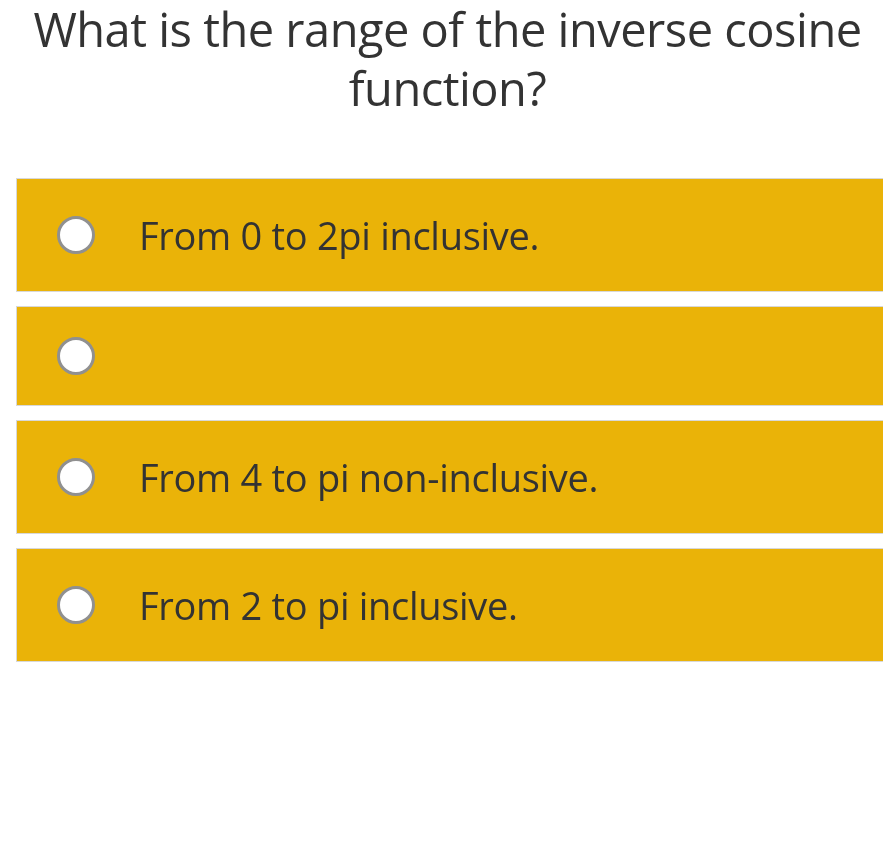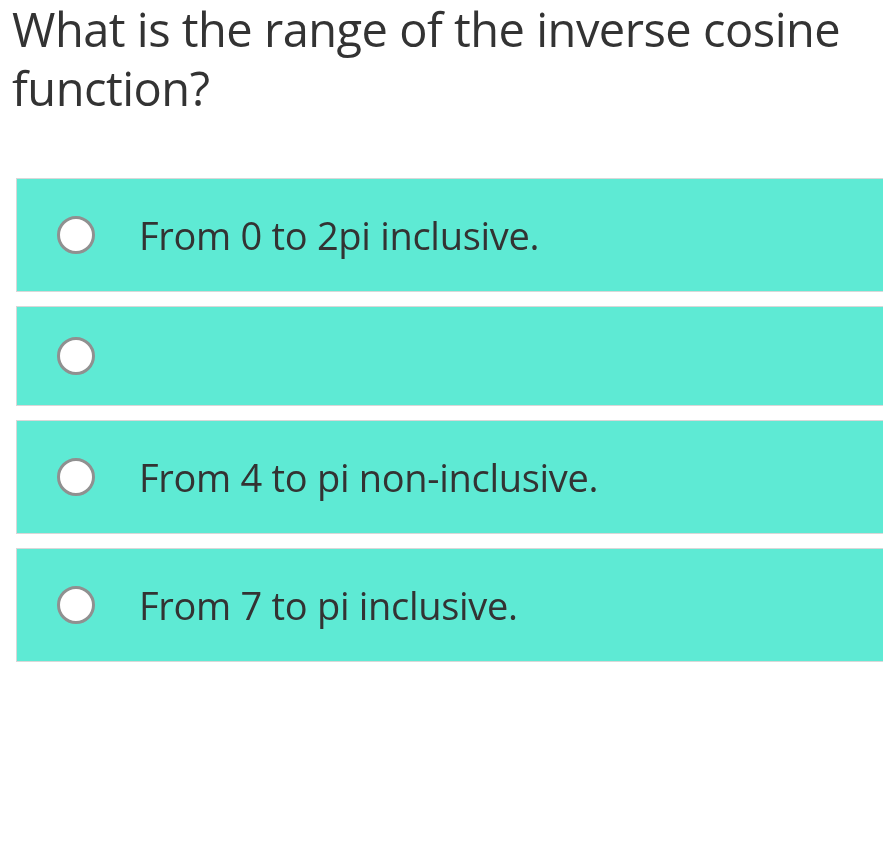--- a/index.html
+++ b/index.html
@@ -9,41 +9,42 @@
     }
     body {
       font-family: "Open Sans", "Segoe UI", -apple-system, BlinkMacSystemFont, Roboto, Helvetica, Arial, sans-serif;
       background: #ffffff;
       width: 883px;
       height: 852px;
       overflow: hidden;
     }
     .question-container {
       padding: 0;
+      text-align: center;
     }
     .question-text {
       font-size: 47px;
       font-weight: 400;
       color: #333333;
       line-height: 1.25;
       margin: 0 0 60px 12px;
       letter-spacing: -0.5px;
     }
     .options-list {
       display: flex;
       flex-direction: column;
       gap: 14px;
     }
     .option-item {
       border: 1px solid #d8d8d8;
       border-right: none;
       display: flex;
       align-items: center;
       padding: 30px 0 30px 40px;
-      background: #5eead4;
+      background: #eab308;
       cursor: pointer;
       margin-left: 16px;
     }
     .radio-circle {
       width: 38px;
       height: 38px;
       border: 3px solid #909090;
       border-radius: 50%;
       flex-shrink: 0;
       margin-right: 44px;
@@ -69,16 +70,16 @@
     </div>
     <div class="option-item">
       <div class="radio-circle"></div>
     </div>
     <div class="option-item">
       <div class="radio-circle"></div>
       <span class="option-label">From 4 to pi non-inclusive.</span>
     </div>
     <div class="option-item">
       <div class="radio-circle"></div>
-      <span class="option-label">From 7 to pi inclusive.</span>
+      <span class="option-label">From 2 to pi inclusive.</span>
     </div>
   </div>
 </div>
 
 </body></html>

